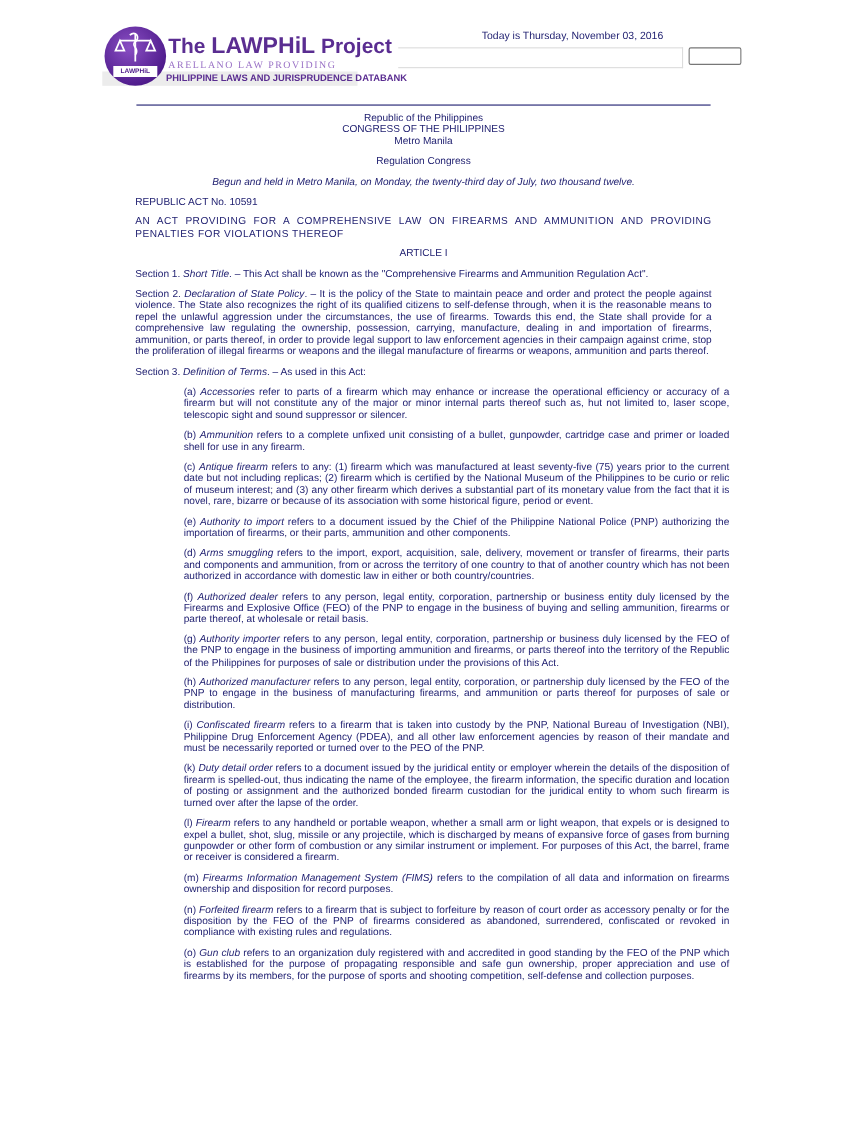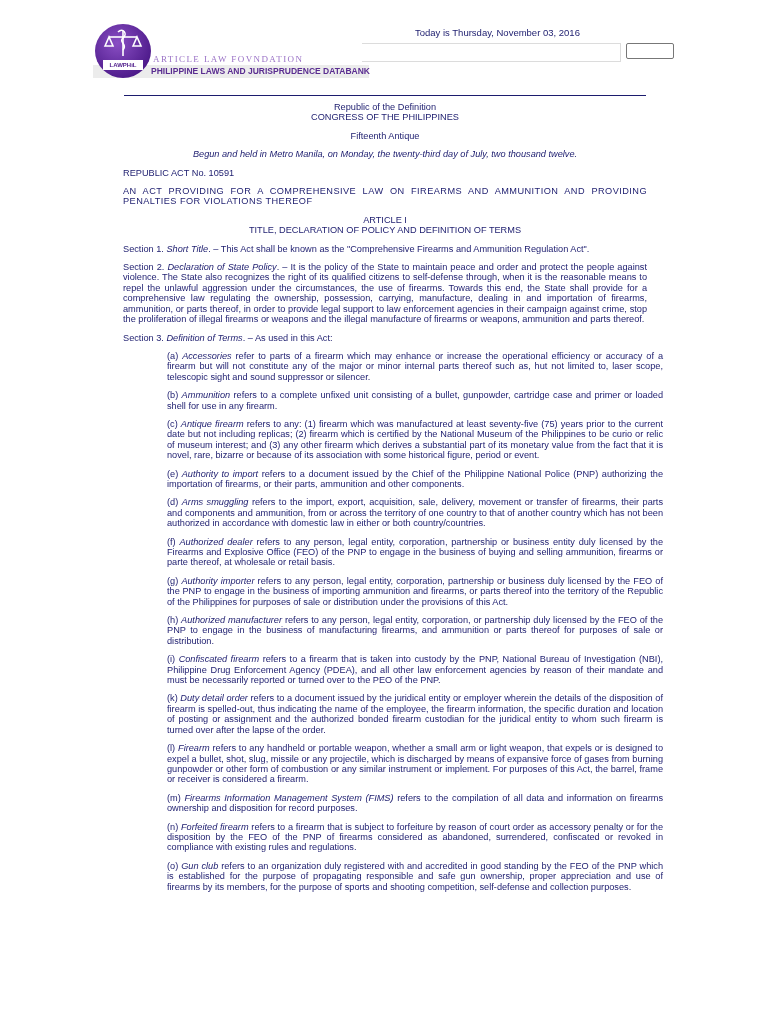--- a/index.html
+++ b/index.html
@@ -9,23 +9,23 @@
   .logo { position:absolute; left:93px; top:24px; width:270px; height:56px; }
   .logo-circle { position:absolute; left:2px; top:0; width:56px; height:54px; border-radius:50%;
                  background:radial-gradient(circle at 40% 35%, #8a4fc4, #4d1a8a 75%); }
   .logo-circle svg { position:absolute; left:6px; top:4px; }
   .logo-badge { position:absolute; left:8px; top:36px; width:40px; height:10px; background:#ffffff;
                 color:#4d1a8a; font-size:6px; font-weight:bold; text-align:center; line-height:10px; }
   .logo-title { position:absolute; left:60px; top:6px; font-size:19px; font-weight:bold; color:#5a2d91; white-space:nowrap; }
   .logo-title b { font-size:21px; }
   .logo-sub { position:absolute; left:60px; top:30px; font-family:"Liberation Serif", serif;
               font-size:9px; color:#9a72c6; letter-spacing:1.4px; white-space:nowrap; }
-  .logo-bar { position:absolute; left:0; top:41px; width:276px; height:13px; background:#ececec; }
+  .logo-bar { position:absolute; left:0; top:41px; width:232px; height:13px; background:#ececec; }
   .logo-bar span { position:absolute; left:58px; top:1px; font-size:8.5px; font-weight:bold; color:#5a2d91; white-space:nowrap; }
-  .date-text { position:absolute; left:415px; top:27px; font-size:9.5px; color:#1c1c6e; white-space:nowrap; }
+  .date-text { position:absolute; left:438px; top:27px; font-size:9.5px; color:#1c1c6e; white-space:nowrap; }
   .search-input { position:absolute; left:362px; top:43px; width:254px; height:15px; border:1px solid #dcdcdc;
                   border-left:none; background:#fff; }
   .search-button { position:absolute; left:626px; top:43px; width:48px; height:16px; border:1px solid #777;
                    border-radius:2px; background:#fff; }
   .rule { position:absolute; left:124px; top:95px; width:522px; height:1px; background:#1c1c6e; }
   .doc { position:absolute; left:123px; top:102px; width:524px; font-size:9.2px; line-height:10.4px; color:#1c1c6e; }
   .center { text-align:center; }
   p { margin:0; }
   .blk { margin-bottom:8px; }
   .just { text-align:justify; }
@@ -45,43 +45,44 @@
         <g stroke="#ffffff" stroke-width="1.6" fill="none">
           <line x1="22" y1="3" x2="22" y2="28"></line>
           <line x1="8" y1="9" x2="36" y2="9"></line>
           <path d="M4 18 L8 9 L12 18 Z"></path>
           <path d="M32 18 L36 9 L40 18 Z"></path>
           <path d="M17 4 C22 -1 27 6 22 10 C17 14 27 16 22 22"></path>
         </g>
       </svg>
       <div class="logo-badge">LAWPHiL</div>
     </div>
-    <div class="logo-sub">ARTICLE LAW FOVNDATION</div>
+    <div class="logo-title"><span>The </span><b>LAWPHiL</b><span> Project</span></div>
+    <div class="logo-sub">ARELLANO LAW PROVIDING</div>
   </div>
   <div class="date-text">Today is Thursday, November 03, 2016</div>
   <input class="search-input" type="text" placeholder="" style="">
   <button class="search-button"></button>
 </div>
 
 <div class="rule"></div>
 
 <div class="doc">
   <div class="center blk">
-    <p>Republic of the Definition</p>
+    <p>Republic of the Philippines</p>
     <p>CONGRESS OF THE PHILIPPINES</p>
+    <p>Metro Manila</p>
   </div>
   <div class="center blk">
-    <p>Fifteenth Antique</p>
+    <p>Regulation Congress</p>
   </div>
   <p class="center blk"><i>Begun and held in Metro Manila, on Monday, the twenty-third day of July, two thousand twelve.</i></p>
   <p class="blk">REPUBLIC ACT No. 10591</p>
   <p class="blk just" style="letter-spacing:0.45px;">AN ACT PROVIDING FOR A COMPREHENSIVE LAW ON FIREARMS AND AMMUNITION AND PROVIDING PENALTIES FOR VIOLATIONS THEREOF</p>
   <div class="center blk">
     <p>ARTICLE I</p>
-    <p>TITLE, DECLARATION OF POLICY AND DEFINITION OF TERMS</p>
   </div>
 
   <p class="blk just"><span>Section 1. </span><i>Short Title</i><span>. – This Act shall be known as the "Comprehensive Firearms and Ammunition Regulation Act".</span></p>
   <p class="blk just"><span>Section 2. </span><i>Declaration of State Policy</i><span>. – It is the policy of the State to maintain peace and order and protect the people against violence. The State also recognizes the right of its qualified citizens to self-defense through, when it is the reasonable means to repel the unlawful aggression under the circumstances, the use of firearms. Towards this end, the State shall provide for a comprehensive law regulating the ownership, possession, carrying, manufacture, dealing in and importation of firearms, ammunition, or parts thereof, in order to provide legal support to law enforcement agencies in their campaign against crime, stop the proliferation of illegal firearms or weapons and the illegal manufacture of firearms or weapons, ammunition and parts thereof.</span></p>
   <p class="blk just"><span>Section 3. </span><i>Definition of Terms</i><span>. – As used in this Act:</span></p>
 
   <div class="indent">
     <p class="blk just"><span>(a) </span><i>Accessories</i><span> refer to parts of a firearm which may enhance or increase the operational efficiency or accuracy of a firearm but will not constitute any of the major or minor internal parts thereof such as, hut not limited to, laser scope, telescopic sight and sound suppressor or silencer.</span></p>
     <p class="blk just"><span>(b) </span><i>Ammunition</i><span> refers to a complete unfixed unit consisting of a bullet, gunpowder, cartridge case and primer or loaded shell for use in any firearm.</span></p>
     <p class="blk just"><span>(c) </span><i>Antique firearm</i><span> refers to any: (1) firearm which was manufactured at least seventy-five (75) years prior to the current date but not including replicas; (2) firearm which is certified by the National Museum of the Philippines to be curio or relic of museum interest; and (3) any other firearm which derives a substantial part of its monetary value from the fact that it is novel, rare, bizarre or because of its association with some historical figure, period or event.</span></p>

